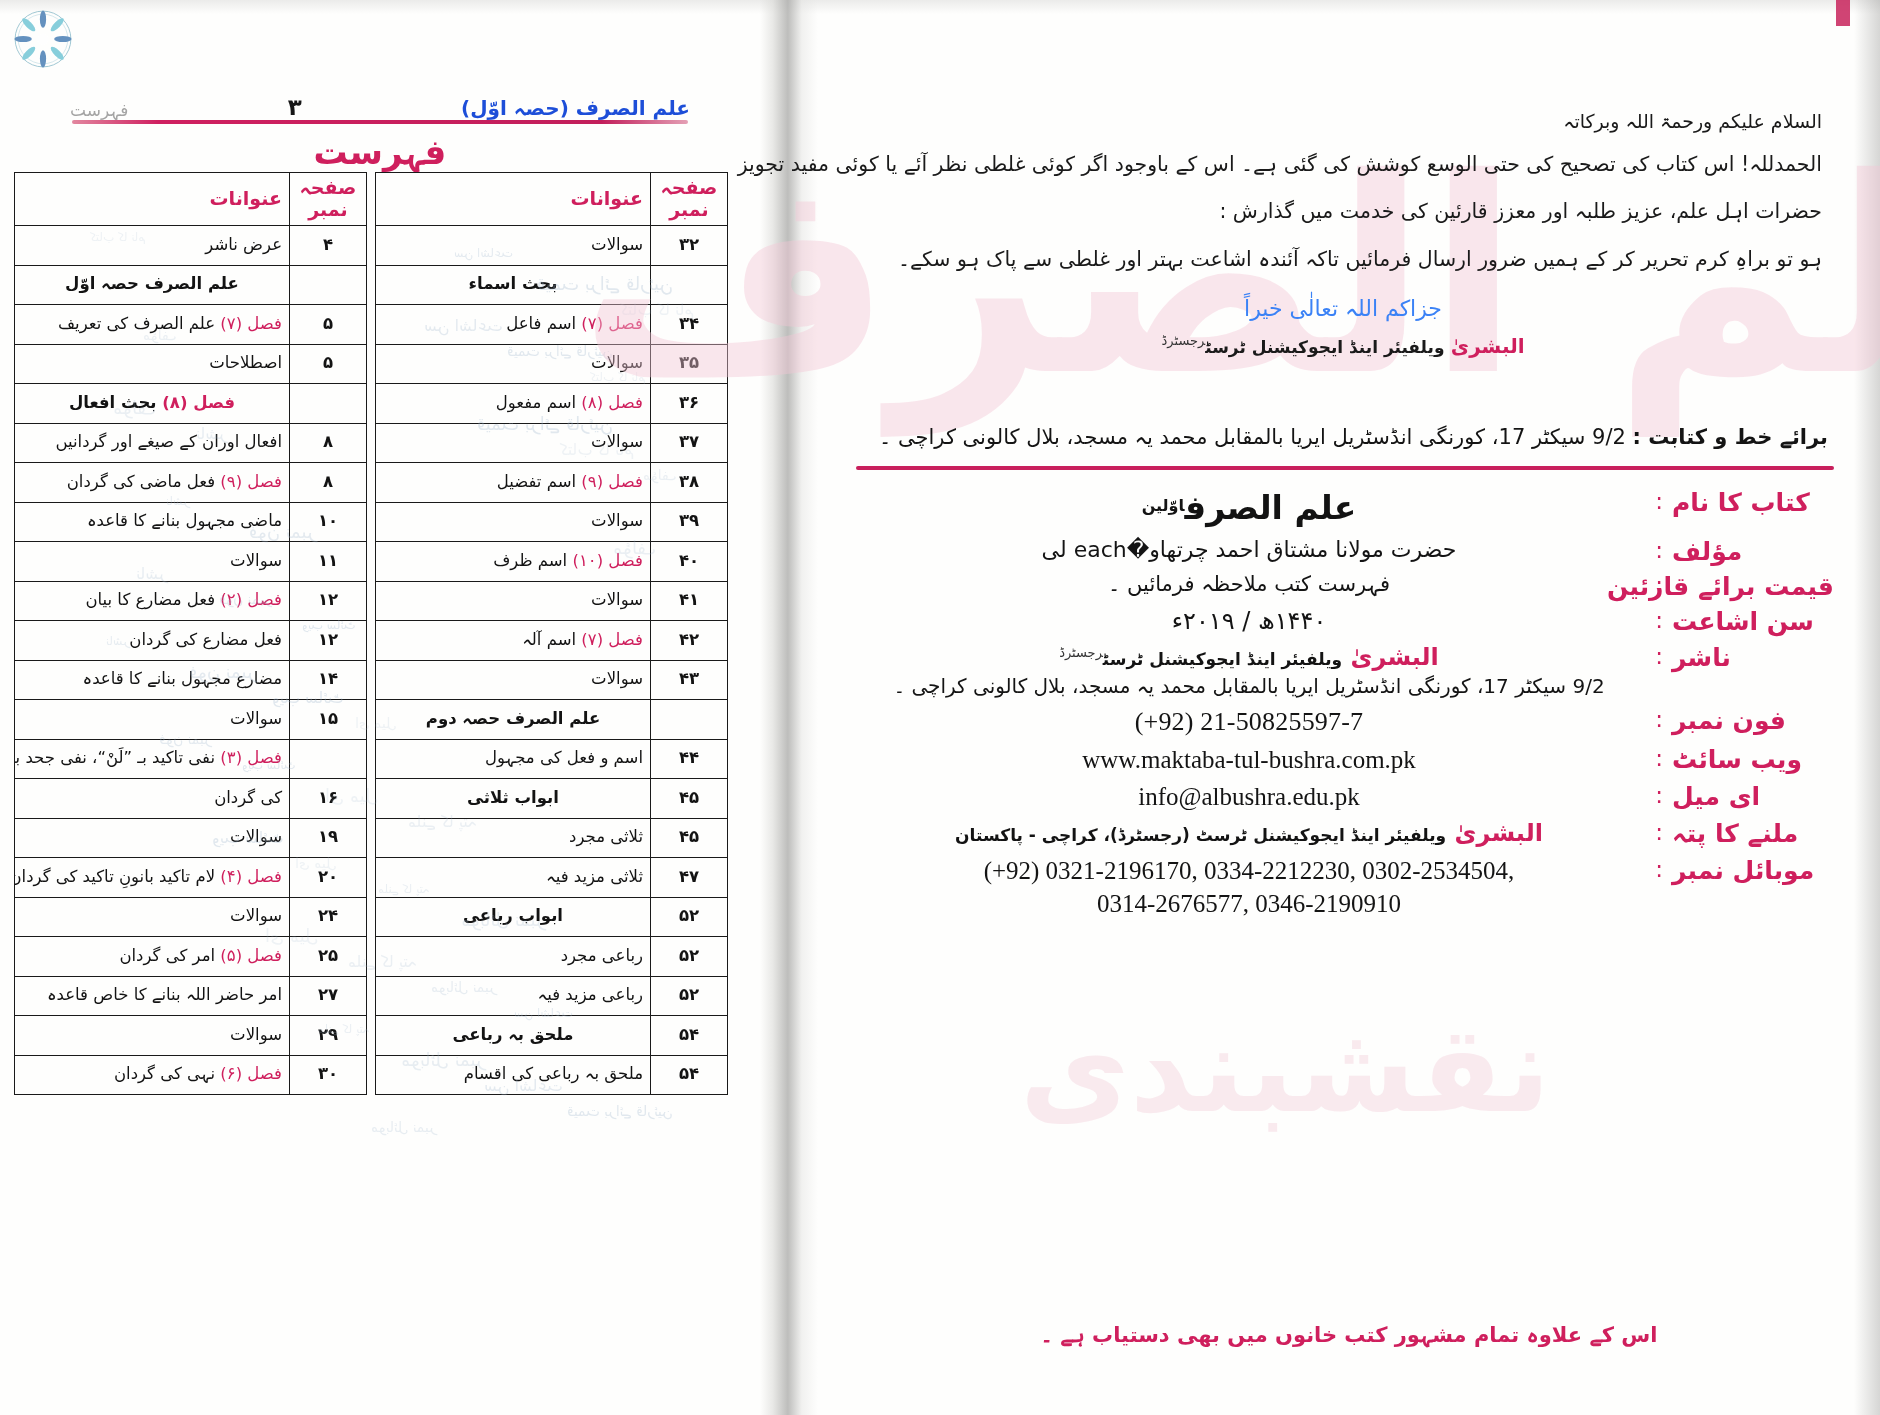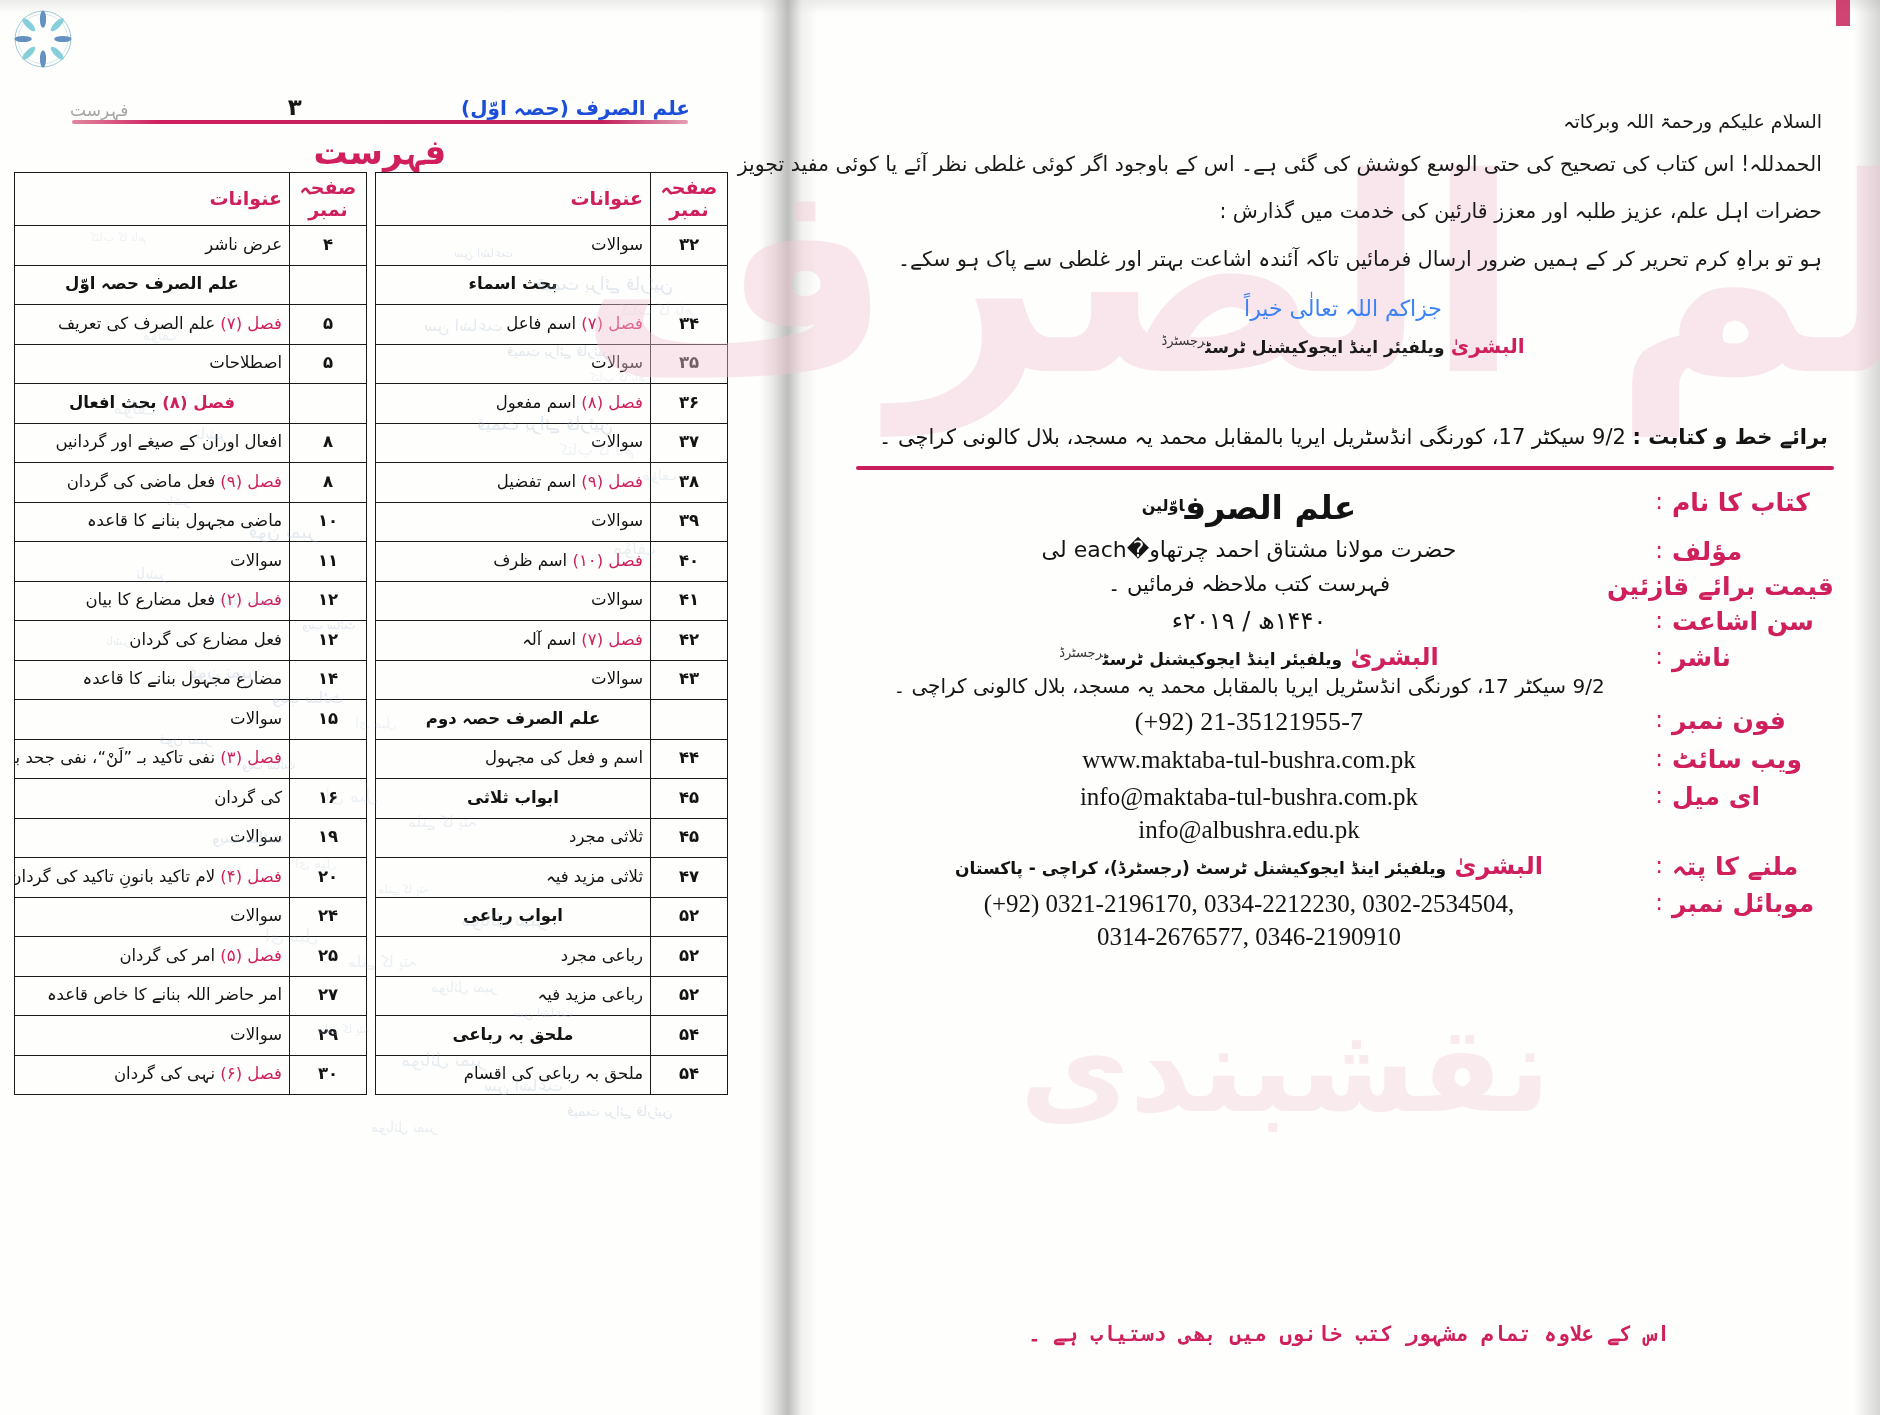--- a/index.html
+++ b/index.html
@@ -346,21 +346,20 @@
   .footer-note {
     position: absolute;
     bottom: 68px;
     right: 60px;
     left: 60px;
     text-align: center;
     font-size: 21px;
     color: #cf1f5d;
     font-weight: 600;
     white-space: nowrap;
-    font-family: Liberation Mono, monospace;
   }
 </style>
 </head>
 <body>
 
 <div class="page-scan"></div>
 <div class="edge-shadow-top"></div>
 <div class="edge-shadow-right"></div>
 <div class="red-tick"></div>
 
@@ -672,30 +671,29 @@
       <div class="ig-colon">:</div>
       <div class="ig-value year-line">۱۴۴۰ھ / ۲۰۱۹ء</div>
       <div class="ig-label">ناشر</div>
       <div class="ig-colon">:</div>
       <div class="ig-value">
         <div class="pub-line"><span class="brandmark">البشریٰ </span><span class="brandmark-tail">ویلفیئر اینڈ ایجوکیشنل ٹرسٹ</span><span class="sup-rah">رجسٹرڈ</span></div>
         <div class="addr-line">9/2 سیکٹر 17، کورنگی انڈسٹریل ایریا بالمقابل محمد یہ مسجد، بلال کالونی کراچی ۔</div>
       </div>
       <div class="ig-label">فون نمبر</div>
       <div class="ig-colon">:</div>
-      <div class="ig-value ltr">(+92) 21-35121955-7</div>
+      <div class="ig-value ltr">(+92) 21-50825597-7</div>
       <div class="ig-label">ویب سائٹ</div>
       <div class="ig-colon">:</div>
       <div class="ig-value ltr-small">
         <div>www.maktaba-tul-bushra.com.pk</div>
       </div>
       <div class="ig-label">ای میل</div>
       <div class="ig-colon">:</div>
       <div class="ig-value ltr-small">
-        <div>info@maktaba-tul-bushra.com.pk</div>
         <div>info@albushra.edu.pk</div>
       </div>
       <div class="ig-label">ملنے کا پتہ</div>
       <div class="ig-colon">:</div>
       <div class="ig-value"><span class="brandmark">البشریٰ </span><span class="brandmark-tail">ویلفیئر اینڈ ایجوکیشنل ٹرسٹ (رجسٹرڈ)، کراچی - پاکستان</span></div>
       <div class="ig-label">موبائل نمبر</div>
       <div class="ig-colon">:</div>
       <div class="ig-value ltr-small">
         <div>(+92) 0321-2196170, 0334-2212230, 0302-2534504,</div>
         <div>0314-2676577, 0346-2190910</div>

